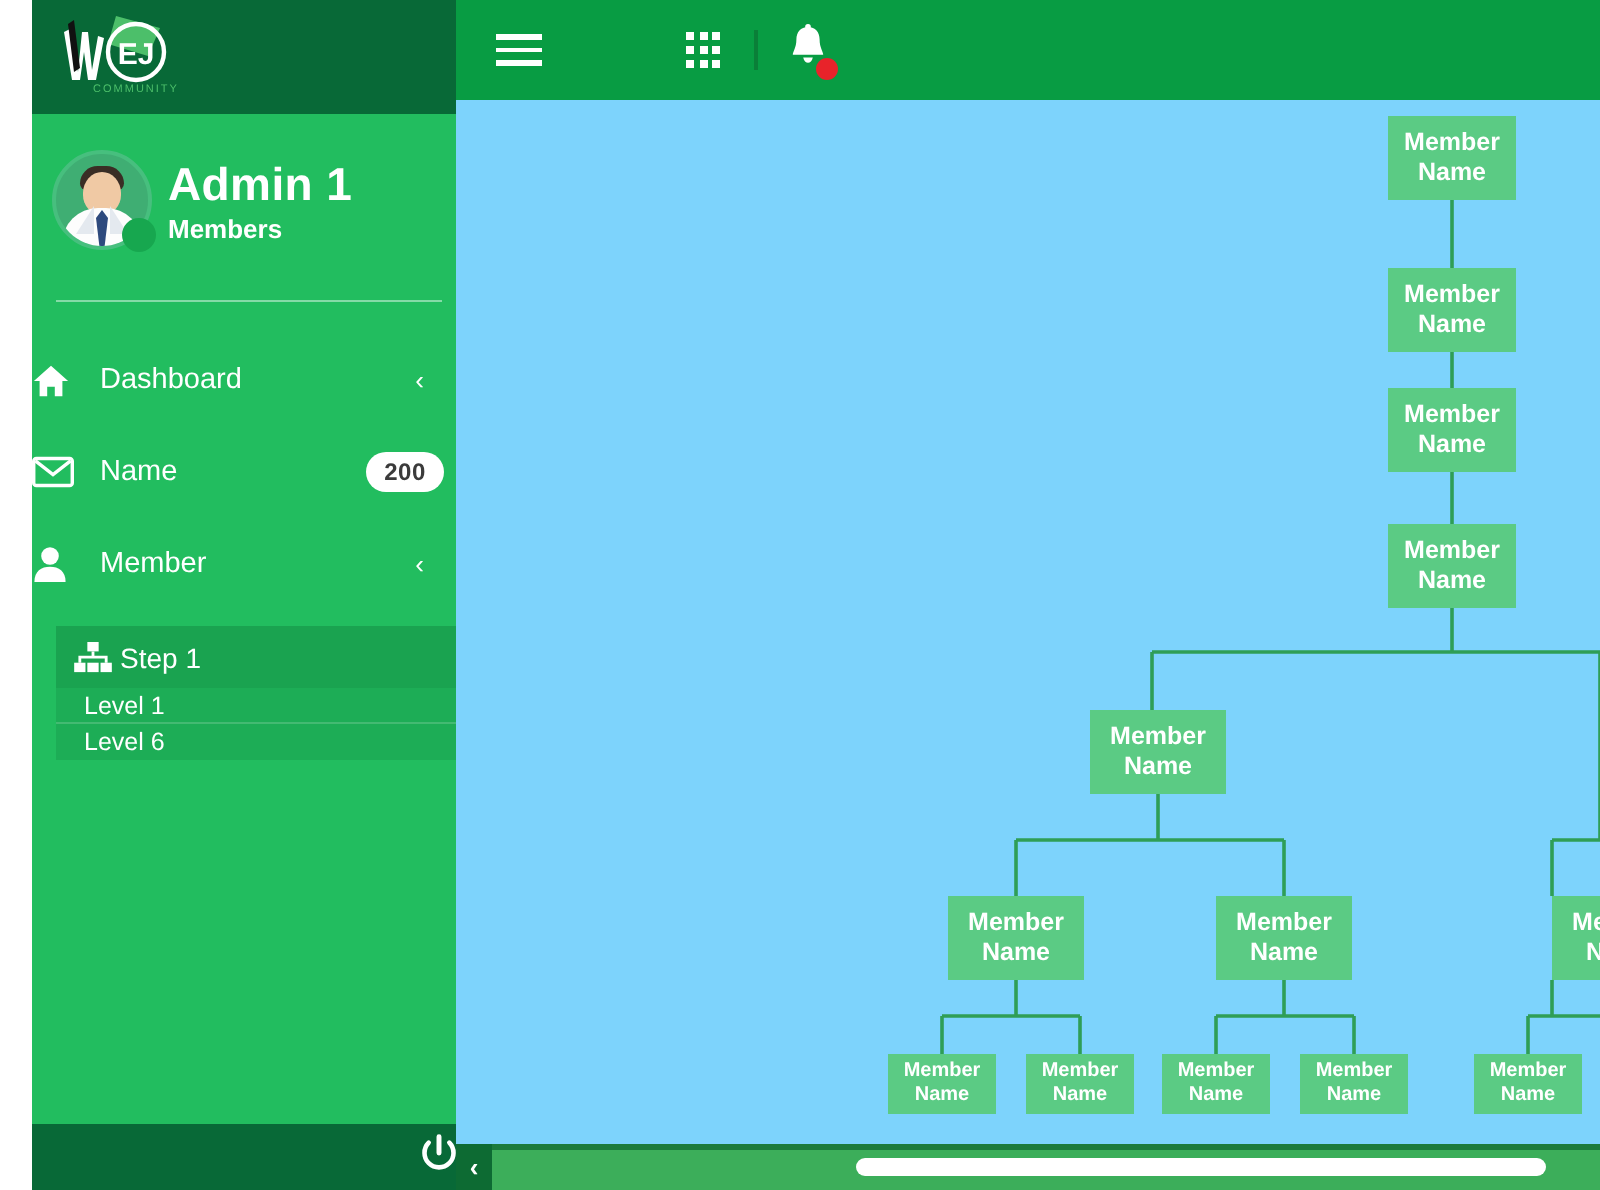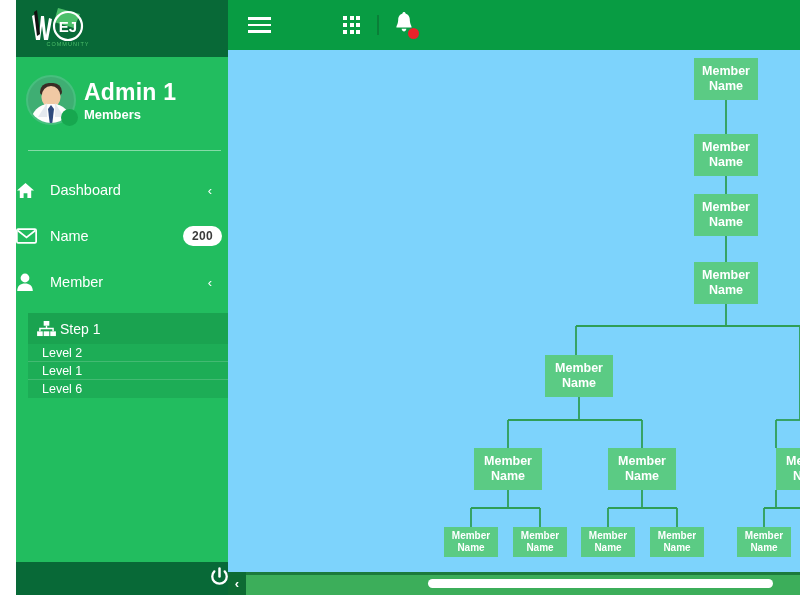--- a/index.html
+++ b/index.html
@@ -288,21 +288,20 @@
             <rect x="7" y="0" width="6" height="5" fill="#ffffff"></rect>
             <rect x="0" y="11" width="6" height="5" fill="#ffffff"></rect>
             <rect x="7" y="11" width="6" height="5" fill="#ffffff"></rect>
             <rect x="14" y="11" width="6" height="5" fill="#ffffff"></rect>
             <path d="M10 5 V8 M3 11 V8 H17 V11" fill="none" stroke="#ffffff" stroke-width="1.5"></path>
           </svg>
         </span>
         <span>Step 1</span>
         <span class="chev-down">⌄</span>
       </div>
-      <div class="sub-item">Level 2</div>
       <div class="sub-item">Level 1</div>
       <div class="sub-item">Level 6</div>
     </div>
 
     <div class="sidebar-footer">
       <span>
         <svg width="21" height="21" viewBox="0 0 22 22">
           <path d="M11 2.5 V11" fill="none" stroke="#ffffff" stroke-width="2.6" stroke-linecap="round"></path>
           <path d="M5.6 5.6 A7.6 7.6 0 1 0 16.4 5.6" fill="none" stroke="#ffffff" stroke-width="2.4" stroke-linecap="round"></path>
         </svg>

